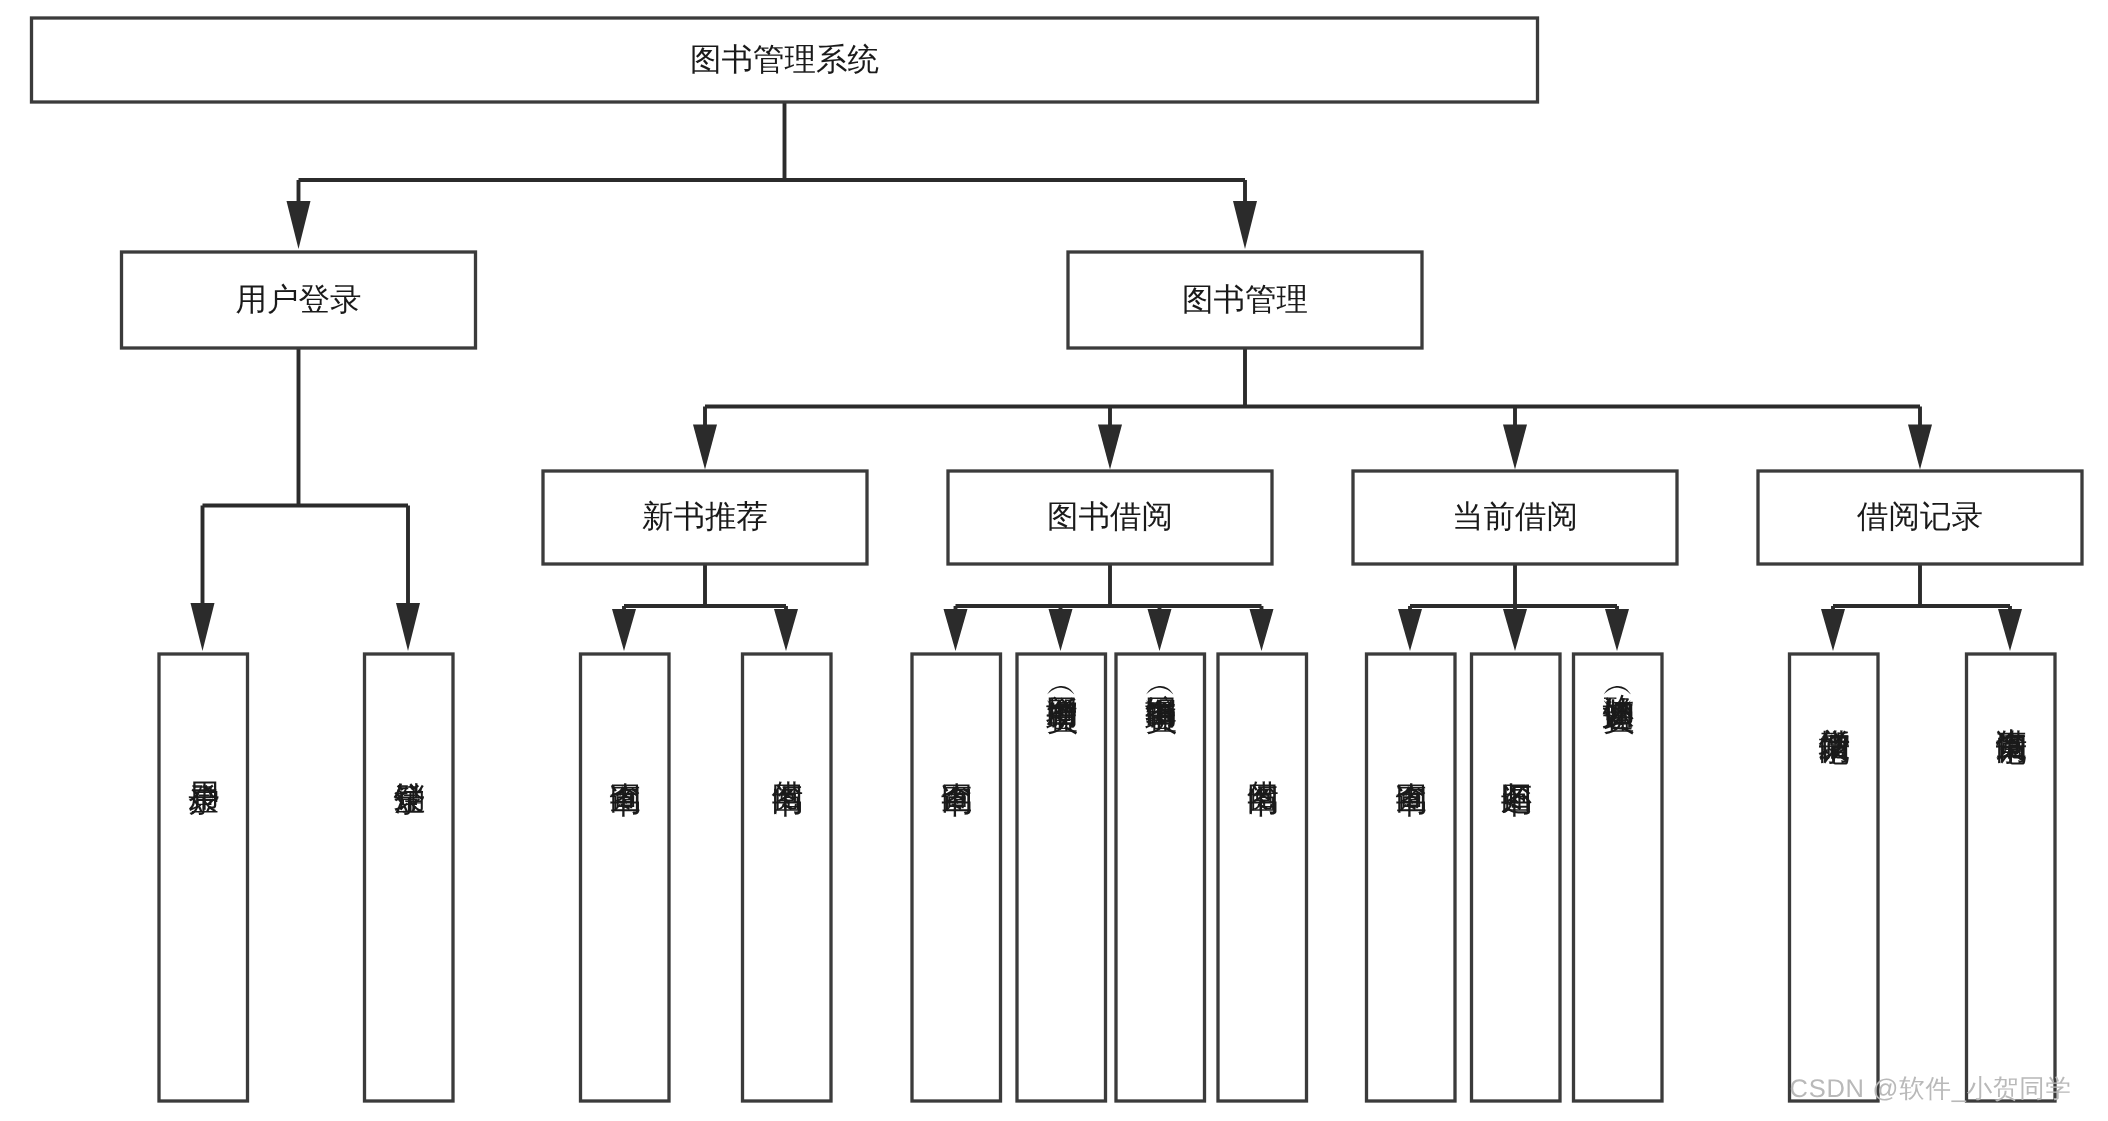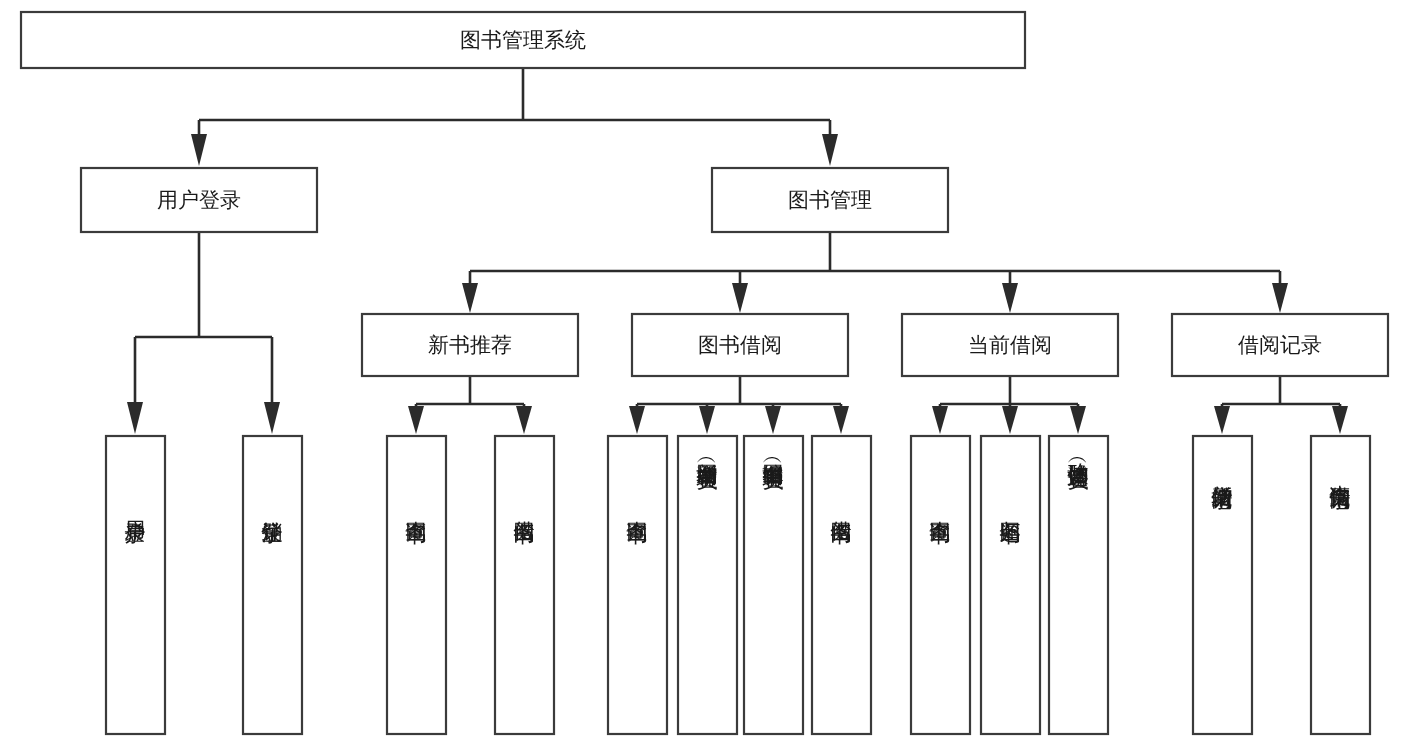--- a/index.html
+++ b/index.html
@@ -247,14 +247,15 @@
   </div>
 
   <div class="vlabel-wrap" style="left:1193px; top:436px; width:59px; height:298px;">
     <div class="node-label-v" style="padding-top:32px;">新增借阅记录</div>
   </div>
   <div class="vlabel-wrap" style="left:1311px; top:436px; width:59px; height:298px;">
     <div class="node-label-v" style="padding-top:32px;">查询借阅记录</div>
   </div>
 
   
+  <div class="watermark" style="left:1193px; top:714px;">CSDN @软件_小贺同学</div>
 
 </div>
 
 </body></html>

